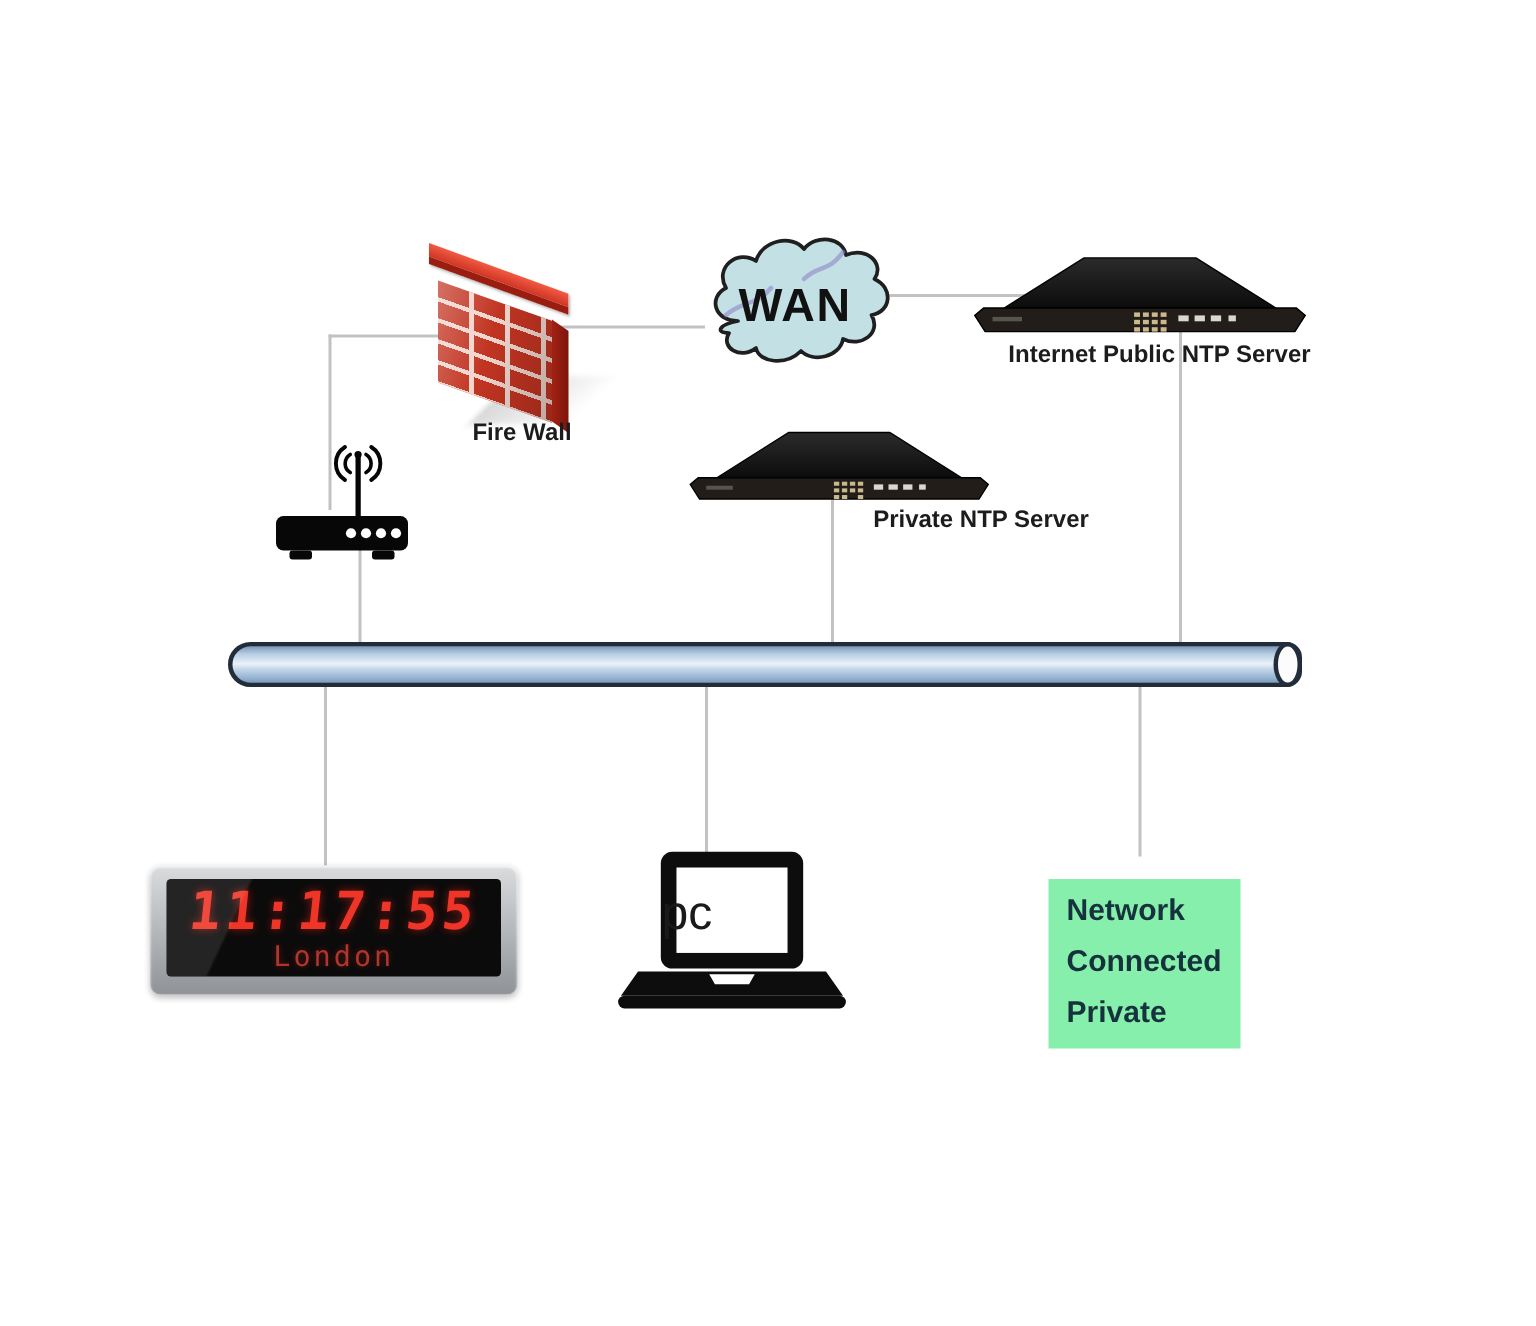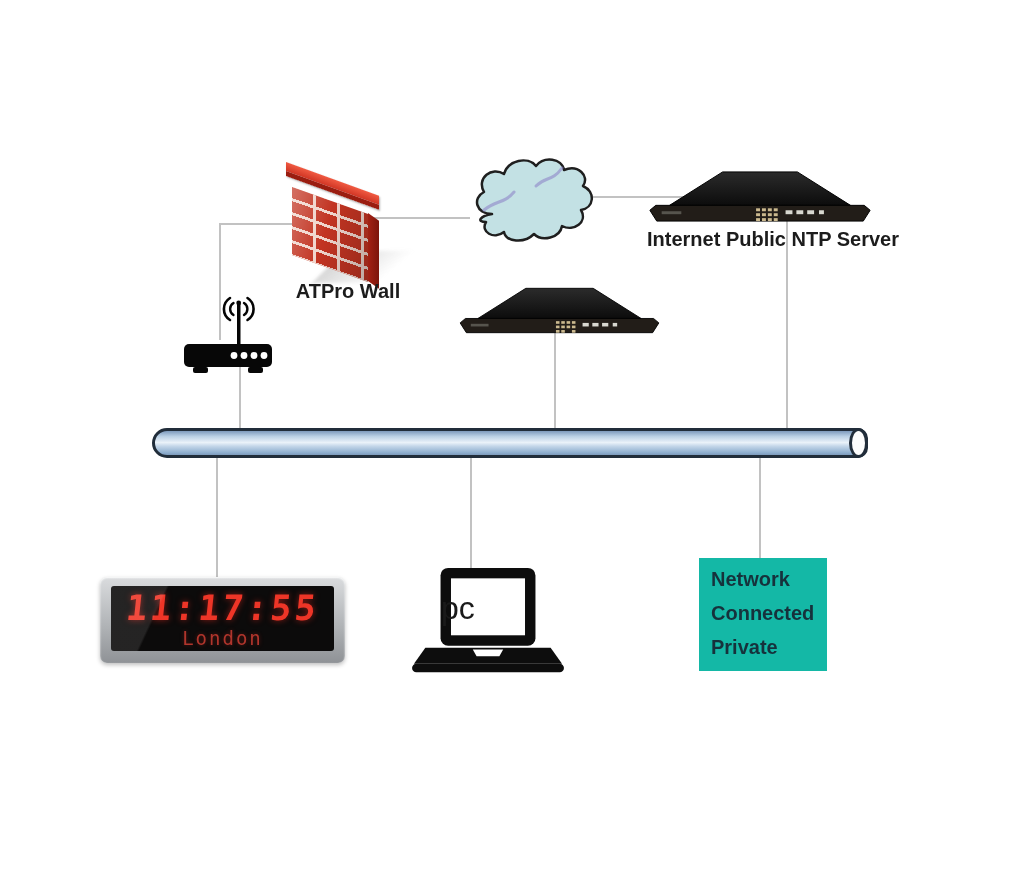--- a/index.html
+++ b/index.html
@@ -1,19 +1,19 @@
 <!DOCTYPE html>
 <html><head>
 <meta charset="utf-8">
 <style>
   html,body{margin:0;padding:0;background:#fff;}
   #stage{position:relative;width:1024px;height:884px;background:#ffffff;overflow:hidden;
          font-family:"Liberation Sans", sans-serif;}
   .line{position:absolute;background:#c2c2c2;z-index:1;}
-  .label{position:absolute;color:#1c1c1c;font-weight:600;font-size:20px;text-align:center;z-index:3;}
+  .label{position:absolute;color:#1c1c1c;font-weight:600;font-size:16px;text-align:center;z-index:3;}
 
   
   .pipe{position:absolute;left:152px;top:428px;width:716px;height:30px;box-sizing:border-box;
         border:3px solid #212d3a;border-radius:16px 11px 11px 16px;z-index:4;
         background:linear-gradient(180deg,#7d9abc 0%,#b9cfe4 22%,#eaf2f9 48%,#c2d5e8 64%,#8fafcf 90%,#7d9abc 100%);}
   .pipe-end{position:absolute;right:-3px;top:-3px;width:19px;height:30px;box-sizing:border-box;
         border:3px solid #212d3a;border-radius:50%;background:#fcfcfc;}
   .watermark{position:absolute;left:338px;top:399px;width:344px;text-align:center;z-index:5;
         font-size:45px;font-weight:400;letter-spacing:1px;color:rgba(229,234,240,0.92);pointer-events:none;}
 
@@ -48,21 +48,21 @@
         border-radius:3px;overflow:hidden;}
   .clock-display::after{content:"";position:absolute;inset:0;
         background:linear-gradient(115deg,rgba(255,255,255,.10) 0%,rgba(255,255,255,.10) 22%,transparent 23%);}
   .clock-time{font-family:"DejaVu Sans Mono",monospace;font-weight:bold;font-size:35px;line-height:40px;
         color:#ee3527;text-align:center;letter-spacing:3px;transform:skewX(-6deg);margin-top:2px;
         text-shadow:0 0 6px rgba(240,40,30,.55);}
   .clock-city{font-family:"DejaVu Sans Mono",monospace;font-size:19px;line-height:20px;color:#b0352c;
         text-align:center;letter-spacing:2px;text-shadow:0 0 4px rgba(200,40,30,.4);}
 
   
-  .devices{position:absolute;left:699px;top:558px;width:128px;height:113px;background:#14b8a6;z-index:2;
+  .devices{position:absolute;left:699px;top:586px;width:128px;height:113px;background:#86efac;z-index:2;
         display:flex;flex-direction:column;justify-content:space-between;
         padding:10px 6px 12px 12px;box-sizing:border-box;}
   .devices .dev-line{font-size:20px;font-weight:600;color:#16323c;}
 
   .pc-label{position:absolute;left:441px;top:590px;width:78px;text-align:left;z-index:3;
         font-size:32px;font-weight:500;color:#1a1a1a;}
   .wan-label{position:absolute;left:468px;top:186px;width:124px;text-align:center;z-index:3;
         font-size:31px;font-weight:600;color:#111;letter-spacing:1px;}
 </style>
 </head>
@@ -80,29 +80,30 @@
   <div class="line" style="left:216px;top:456px;width:2px;height:122px;"></div>
   <div class="line" style="left:470px;top:456px;width:2px;height:112px;"></div>
   <div class="line" style="left:759px;top:456px;width:2px;height:115px;"></div>
 
   <div class="firewall">
     <div class="fw-shadow"></div>
     <div class="fw-side"></div>
     <div class="fw-wall"></div>
     <div class="fw-cap"></div>
   </div>
-  <div class="label" style="left:283px;top:280px;width:130px;">ATPro Wall</div>
+  <div class="label" style="left:283px;top:280px;width:130px;">Fire Wall</div>
 
   <div class="node" style="left:462px;top:152px;width:136px;height:100px;">
     <svg viewBox="0 0 136 100" width="136" height="100">
       <path d="M30,62 C14,62 10,46 22,40 C14,26 30,14 42,22 C46,8 66,4 74,14 C82,4 100,6 102,18 C116,12 128,24 121,34 C134,40 132,56 119,58 C126,70 112,80 100,74 C98,86 80,90 72,82 C62,92 44,90 42,80 C32,88 18,80 24,70 C14,70 18,64 30,62 Z" fill="#c3e1e4" stroke="#1f1f1f" stroke-width="2.5" stroke-linejoin="round"></path>
       <path d="M22,58 C34,48 42,52 52,40" fill="none" stroke="#8d86c8" stroke-width="3" opacity="0.6" stroke-linecap="round"></path>
       <path d="M74,34 C84,24 90,30 100,16" fill="none" stroke="#8d86c8" stroke-width="3" opacity="0.6" stroke-linecap="round"></path>
     </svg>
   </div>
+  <div class="wan-label">WAN</div>
 
   <div class="node" style="left:642px;top:166px;">
     <svg viewBox="0 0 240 62" width="236" height="61">
       <defs>
         <linearGradient id="srvTop1" x1="0" y1="0" x2="0" y2="1">
           <stop offset="0" stop-color="#2b2b2b"></stop>
             <stop offset="1" stop-color="#0c0c0c"></stop>
         </linearGradient>
       </defs>
       <polygon points="28,40 212,40 158,6 82,6" fill="url(#srvTop1)" stroke="#000" stroke-width="1"></polygon>
@@ -151,20 +152,21 @@
           <rect x="134" y="53" width="4" height="3"></rect>
       </g>
       <g fill="#d8d8d0">
         <rect x="146" y="45" width="7" height="4"></rect>
           <rect x="157" y="45" width="7" height="4"></rect>
           <rect x="168" y="45" width="7" height="4"></rect>
           <rect x="180" y="45" width="5" height="4"></rect>
       </g>
     </svg>
   </div>
+  <div class="label" style="left:548px;top:338px;width:212px;">Private NTP Server</div>
 
   <div class="node" style="left:178px;top:292px;">
     <svg viewBox="0 0 100 82" width="100" height="82">
       <rect x="59" y="12" width="3.5" height="42" fill="#050505"></rect>
       <circle cx="60.7" cy="11" r="2.4" fill="#050505"></circle>
       <path d="M52,6 A13,13 0 0 0 52,28" fill="none" stroke="#050505" stroke-width="2.6" stroke-linecap="round"></path>
       <path d="M55.5,11 A7,7 0 0 0 55.5,23" fill="none" stroke="#050505" stroke-width="2.4" stroke-linecap="round"></path>
       <path d="M69.5,6 A13,13 0 0 1 69.5,28" fill="none" stroke="#050505" stroke-width="2.6" stroke-linecap="round"></path>
       <path d="M66,11 A7,7 0 0 1 66,23" fill="none" stroke="#050505" stroke-width="2.4" stroke-linecap="round"></path>
       <rect x="6" y="52" width="88" height="23" rx="5" fill="#070707"></rect>

